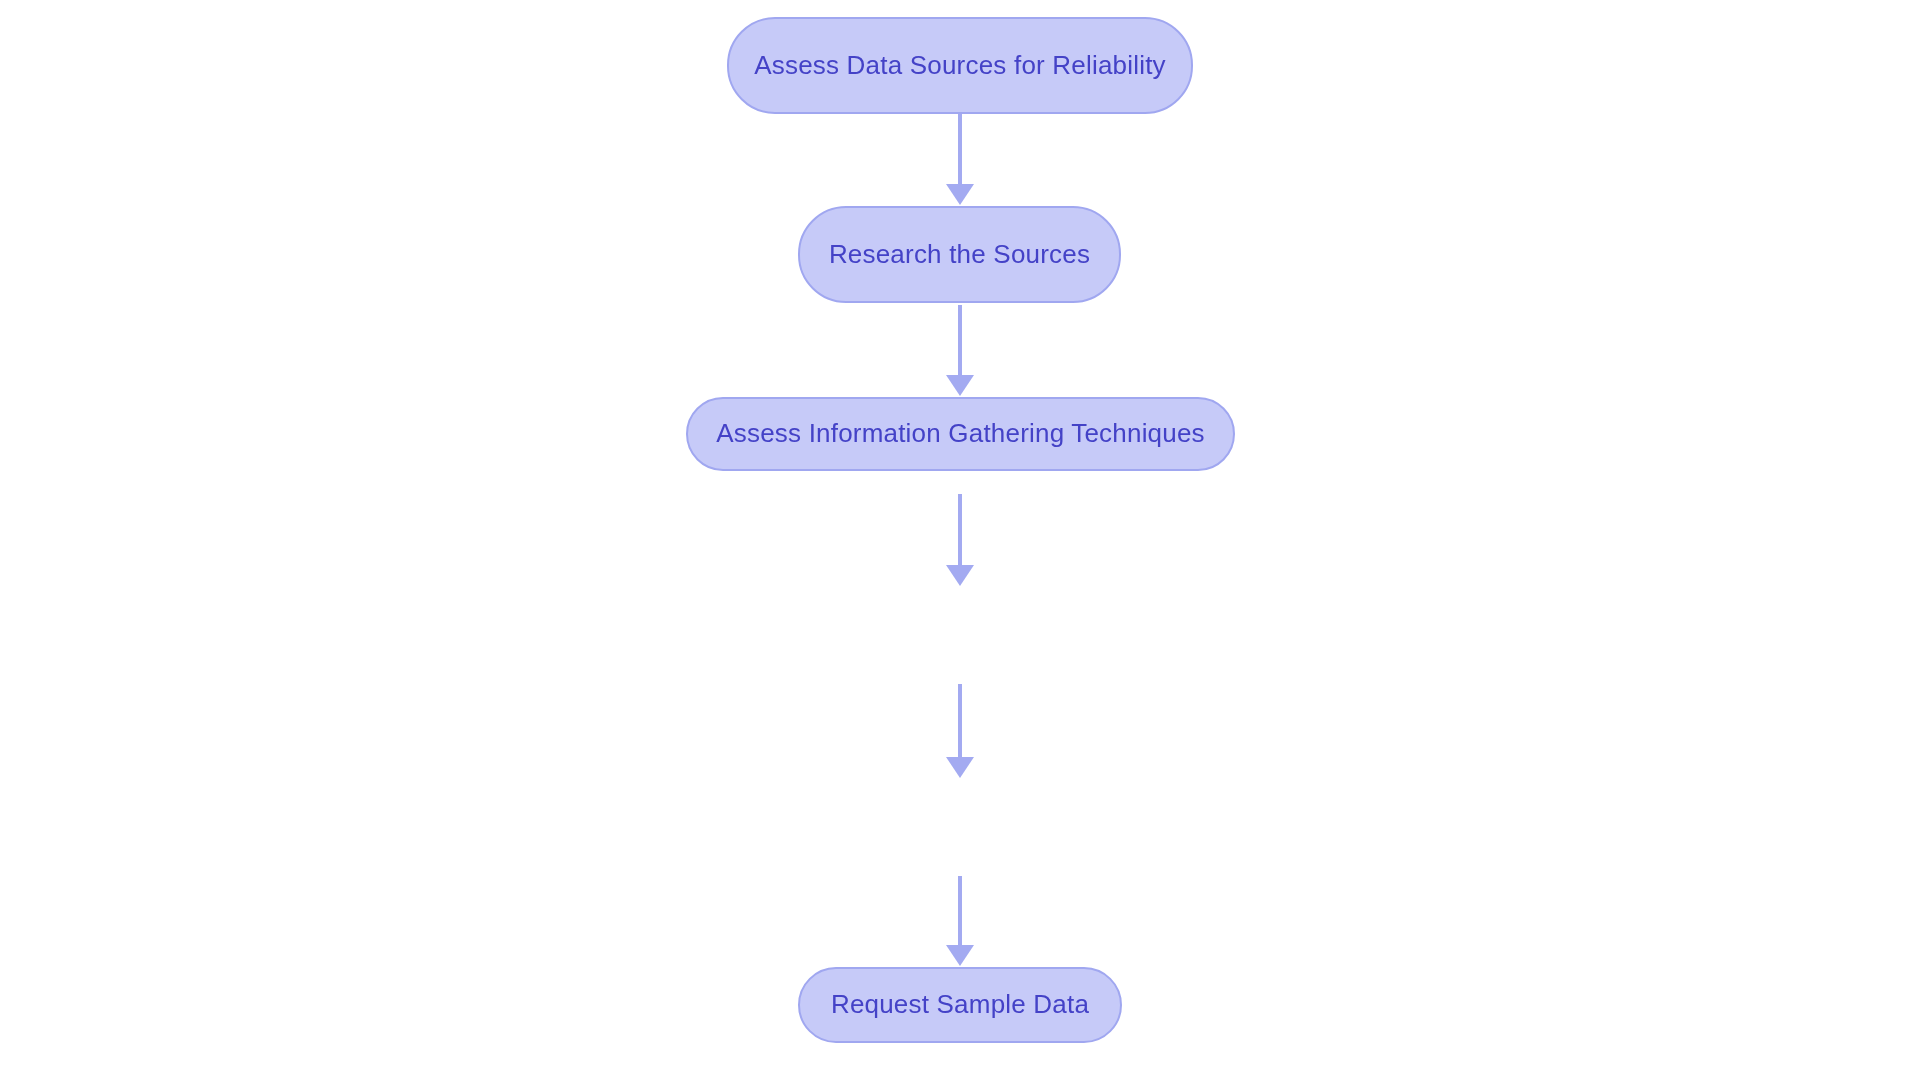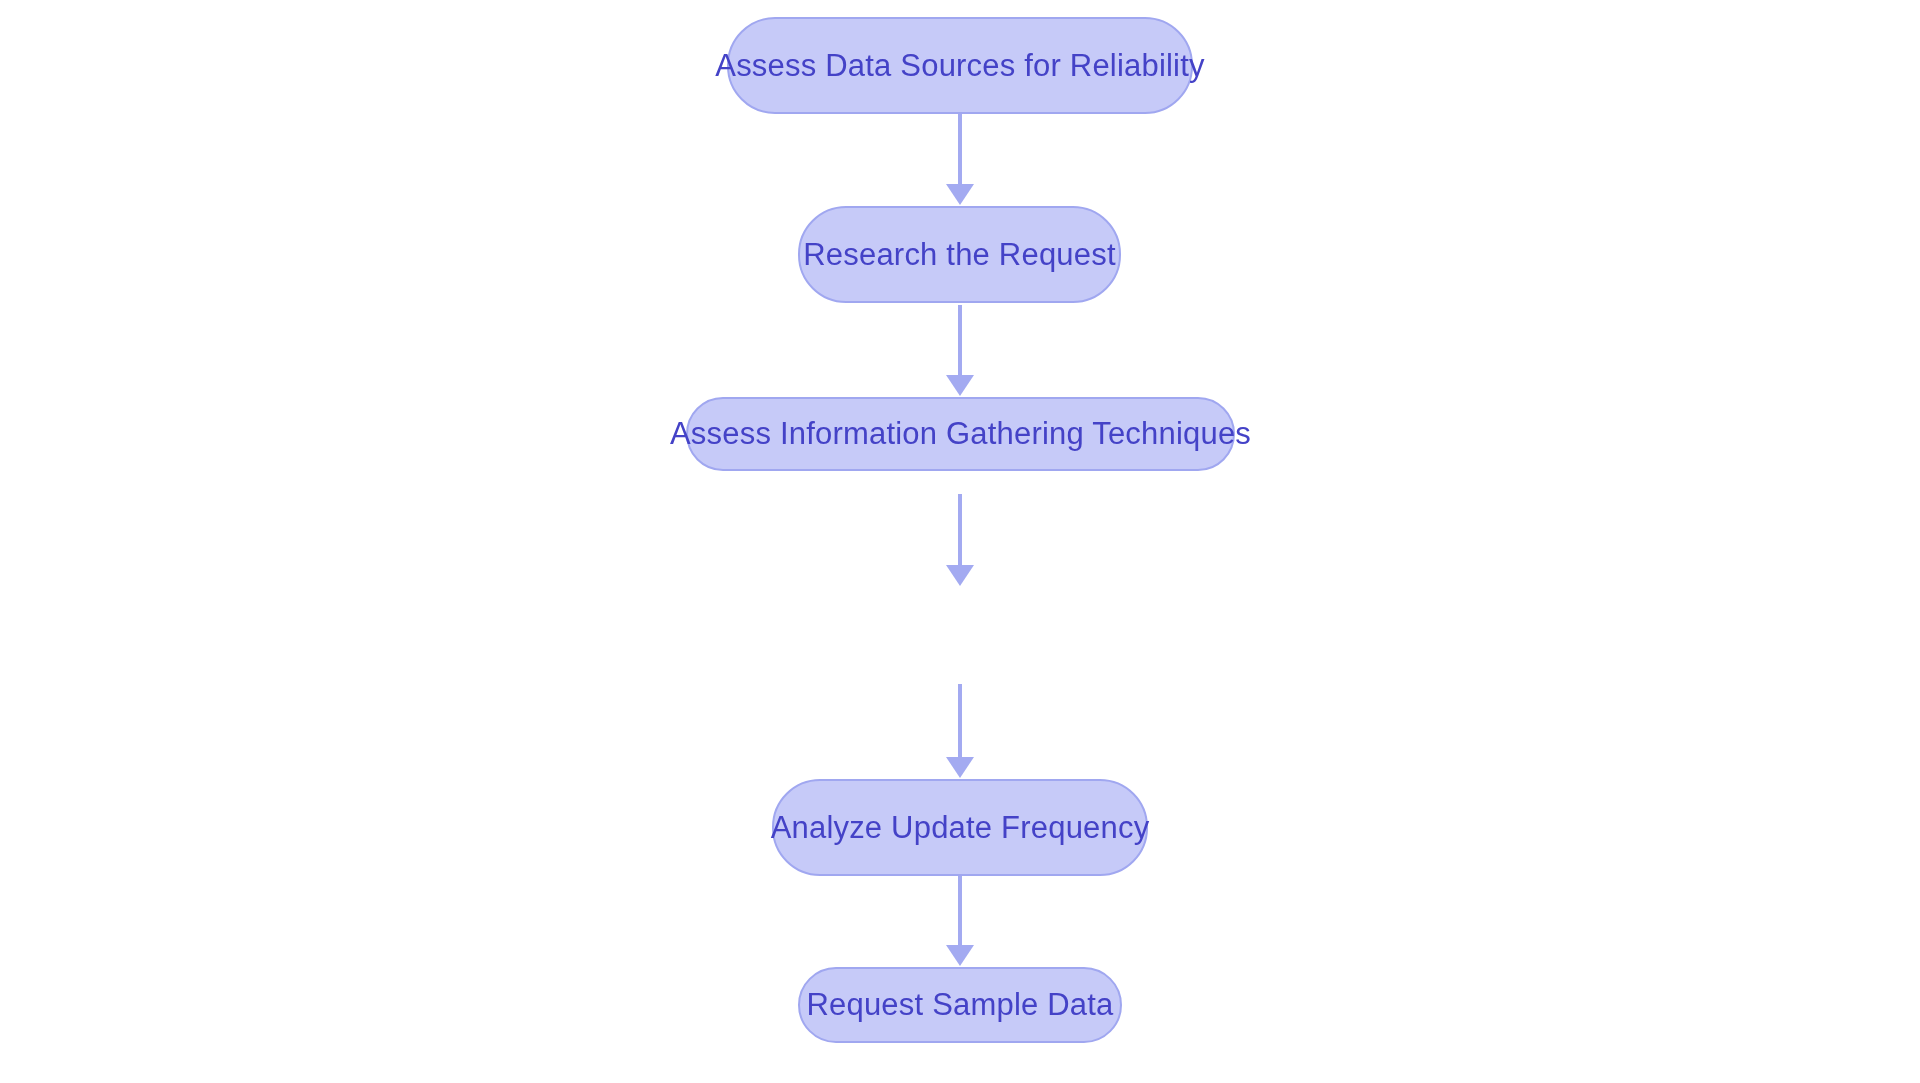--- a/index.html
+++ b/index.html
@@ -29,21 +29,21 @@
     display: flex;
     align-items: center;
     justify-content: center;
     background: var(--node-fill);
     border: 2px solid var(--node-border);
     border-radius: 48px;
     text-align: center;
   }
   .node-label {
     color: var(--node-text);
-    font-size: 31px;
+    font-size: 26px;
     line-height: 1.2;
     letter-spacing: 0.2px;
     white-space: nowrap;
   }
   .n1 { left: 727px; top: 17px;  width: 466px; height: 97px; }
   .n2 { left: 798px; top: 206px; width: 323px; height: 97px; }
   .n3 { left: 686px; top: 397px; width: 549px; height: 74px; }
   .n4 { left: 798px; top: 587px; width: 322px; height: 97px; }
   .n5 { left: 772px; top: 779px; width: 376px; height: 97px; }
   .n6 { left: 798px; top: 967px; width: 324px; height: 76px; }
@@ -87,21 +87,21 @@
   <div class="node n1">
     <span class="node-label">Assess Data Sources for Reliability</span>
   </div>
 
   <div class="arrow a1">
     <div class="arrow-line"></div>
     <div class="arrow-head"></div>
   </div>
 
   <div class="node n2">
-    <span class="node-label">Research the Request</span>
+    <span class="node-label">Research the Sources</span>
   </div>
 
   <div class="arrow a2">
     <div class="arrow-line"></div>
     <div class="arrow-head"></div>
   </div>
 
   <div class="node n3">
     <span class="node-label">Assess Information Gathering Techniques</span>
   </div>
@@ -110,23 +110,20 @@
     <div class="arrow-line"></div>
     <div class="arrow-head"></div>
   </div>
 
 
   <div class="arrow a4">
     <div class="arrow-line"></div>
     <div class="arrow-head"></div>
   </div>
 
-  <div class="node n5">
-    <span class="node-label">Analyze Update Frequency</span>
-  </div>
 
   <div class="arrow a5">
     <div class="arrow-line"></div>
     <div class="arrow-head"></div>
   </div>
 
   <div class="node n6">
     <span class="node-label">Request Sample Data</span>
   </div>
 

